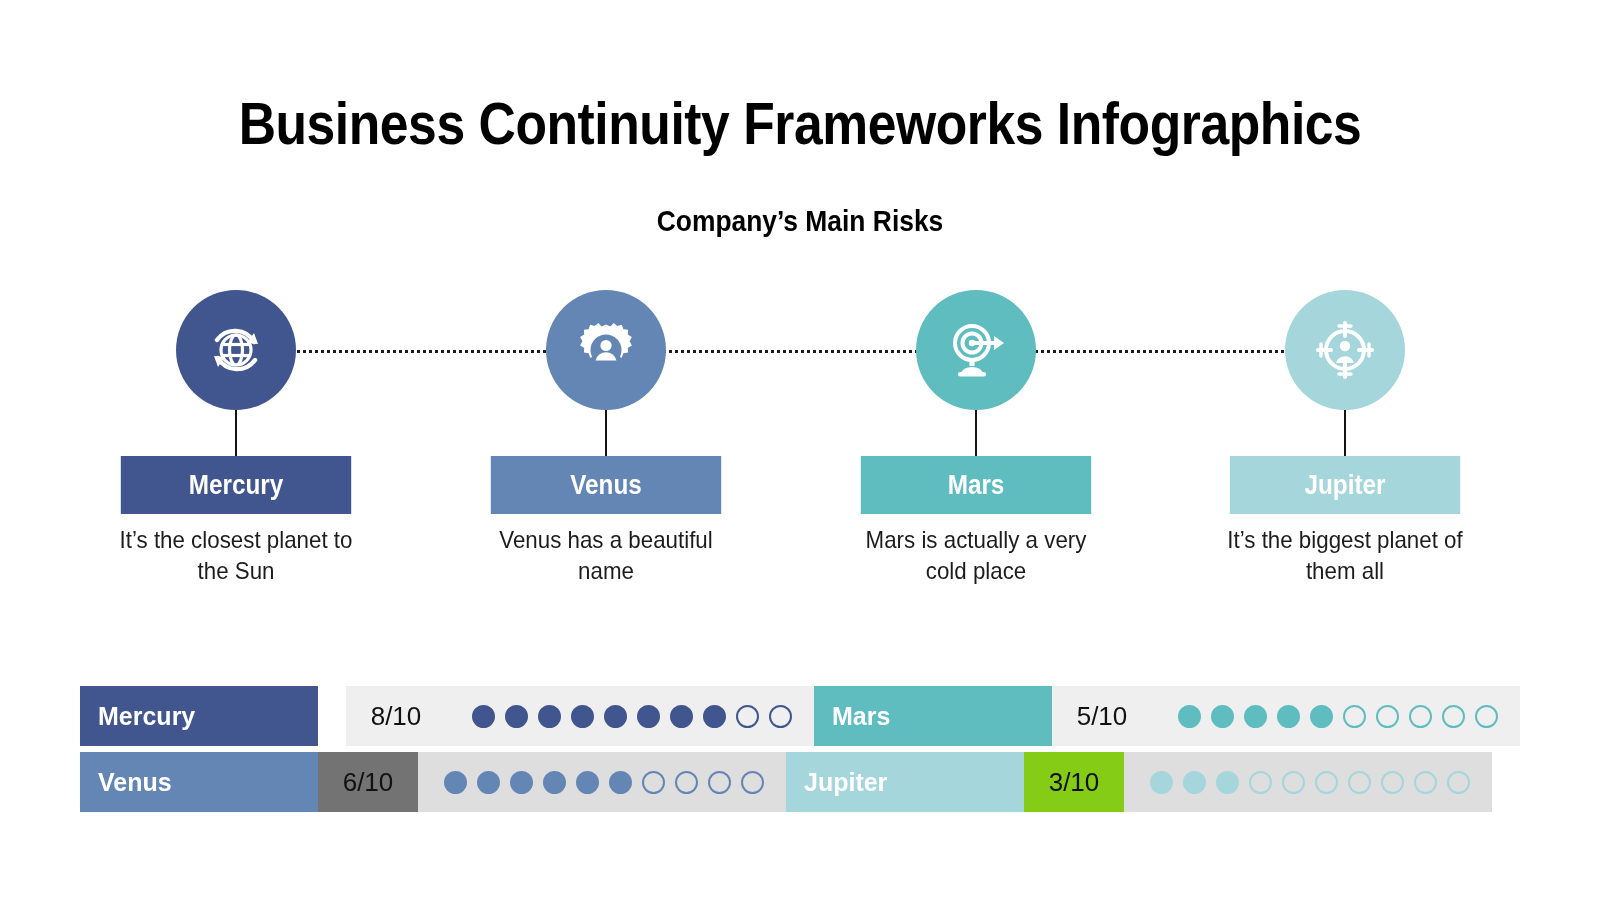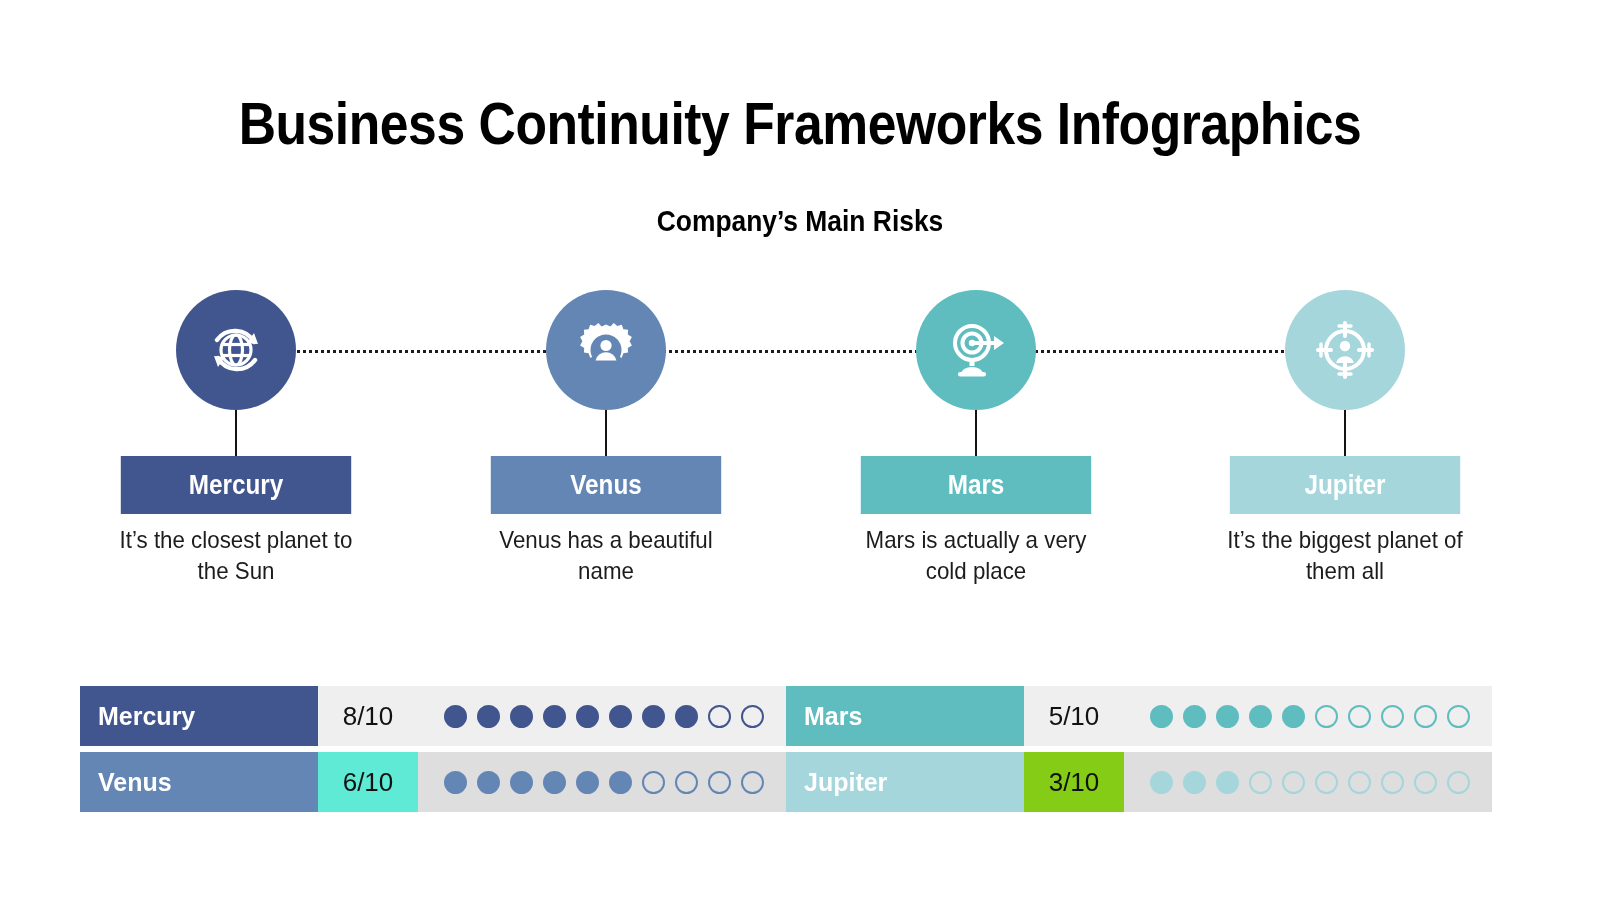--- a/index.html
+++ b/index.html
@@ -277,21 +277,21 @@
   <div class="stem"></div>
   <div class="namebox" style="background: rgb(165, 214, 220);">Jupiter</div>
   <div class="desc">It’s the biggest planet of them all</div>
 </div>
 
 <div class="ratings">
   <div class="rt-row r0">
 
     <div class="rt-group">
       <div class="rt-name" style="background: rgb(65, 85, 142);">Mercury</div>
-      <div class="rt-score" style="background: rgb(239, 239, 239);">8/10</div>
+      <div class="rt-score" style="background: rgb(239, 239, 239); margin-left: 28px;">8/10</div>
       <div class="rt-dots" style="color: rgb(65, 85, 142); background: rgb(239, 239, 239);">
           <span class="dot full"></span>
           <span class="dot full"></span>
           <span class="dot full"></span>
           <span class="dot full"></span>
           <span class="dot full"></span>
           <span class="dot full"></span>
           <span class="dot full"></span>
           <span class="dot full"></span>
           <span class="dot empty"></span>
@@ -315,21 +315,21 @@
           <span class="dot empty"></span>
           <span class="dot empty"></span>
         </div>
     </div>
   </div>
 
   <div class="rt-row r1">
 
     <div class="rt-group">
       <div class="rt-name" style="background: rgb(100, 134, 180);">Venus</div>
-      <div class="rt-score" style="background: #5eead4;">6/10</div>
+      <div class="rt-score" style="background: #737373;">6/10</div>
       <div class="rt-dots" style="color: rgb(100, 134, 180); background: rgb(222, 222, 222);">
           <span class="dot full"></span>
           <span class="dot full"></span>
           <span class="dot full"></span>
           <span class="dot full"></span>
           <span class="dot full"></span>
           <span class="dot full"></span>
           <span class="dot empty"></span>
           <span class="dot empty"></span>
           <span class="dot empty"></span>

